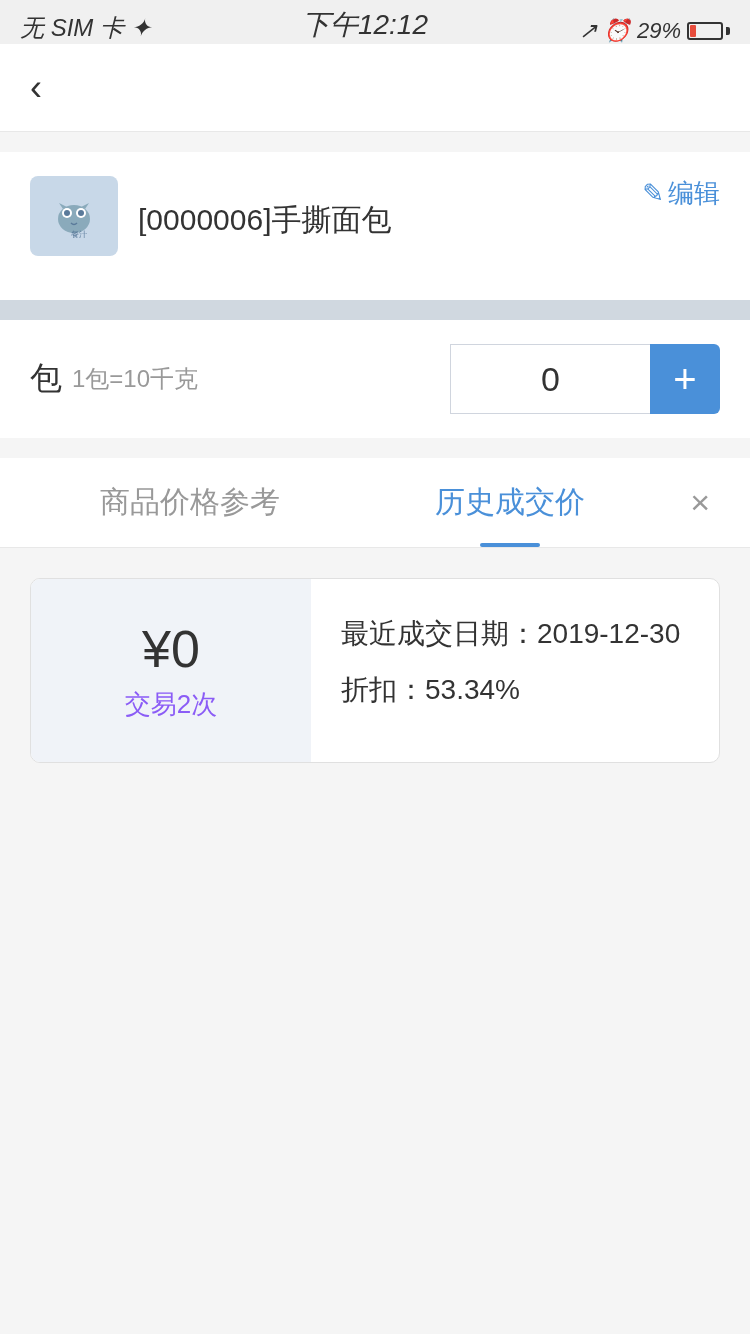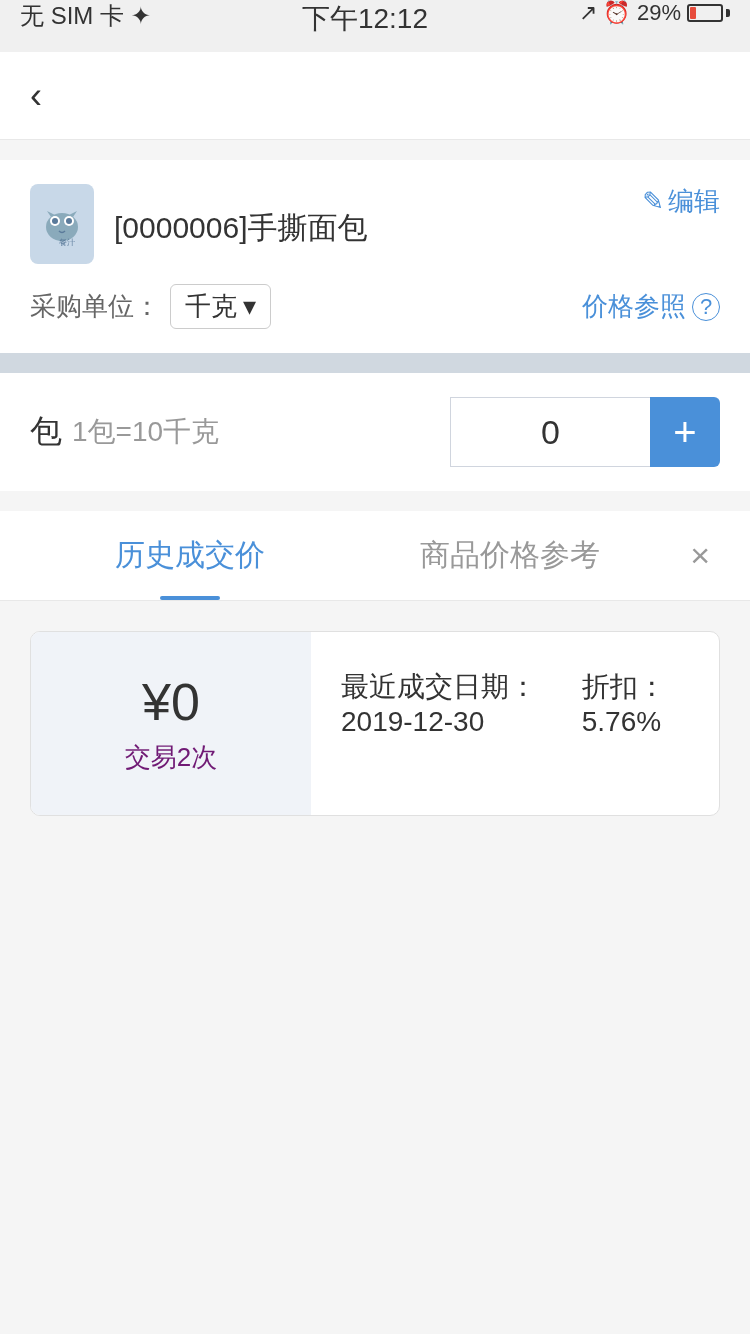--- a/index.html
+++ b/index.html
@@ -8,28 +8,29 @@
       width: 750px;
       min-height: 1334px;
       font-family: -apple-system, "PingFang SC", "Helvetica Neue", Arial, sans-serif;
       background: #f5f5f5;
       overflow-x: hidden;
     }
 
     
     .status-bar {
       width: 750px;
-      height: 52px;
+      height: 44px;
       background: #f0f0f0;
       display: flex;
-      align-items: flex-start;
+      align-items: flex-end;
       justify-content: space-between;
       padding: 0 20px;
       font-size: 24px;
       color: #333;
+      font-style: italic;
     }
     .status-left { display: flex; align-items: center; gap: 8px; }
     .status-center { font-size: 28px; font-weight: 500; }
     .status-right { display: flex; align-items: center; gap: 6px; font-size: 22px; }
     .battery {
       display: inline-flex; align-items: center; gap: 2px;
     }
     .battery-body {
       width: 36px; height: 18px; border: 2px solid #333; border-radius: 3px; position: relative;
       display: flex; align-items: center; padding: 1px;
@@ -78,21 +79,21 @@
       align-items: flex-start;
       justify-content: space-between;
       margin-bottom: 20px;
     }
     .product-left {
       display: flex;
       align-items: center;
       gap: 20px;
     }
     .product-icon {
-      width: 64px;
+      width: 88px;
       height: 80px;
       background: #c8d8e8;
       border-radius: 8px;
       display: flex;
       align-items: center;
       justify-content: center;
       font-size: 32px;
       color: #5a7a9a;
     }
     .product-name {
@@ -162,21 +163,21 @@
       display: flex;
       align-items: center;
       gap: 10px;
     }
     .qty-unit {
       font-size: 32px;
       color: #333;
       font-weight: 500;
     }
     .qty-hint {
-      font-size: 28px;
+      font-size: 24px;
       color: #999;
     }
     .qty-input-group {
       display: flex;
       align-items: center;
       gap: 0;
     }
     .qty-input {
       width: 200px;
       height: 70px;
@@ -264,28 +265,28 @@
       justify-content: center;
       padding: 40px 20px;
     }
     .price-amount {
       font-size: 52px;
       font-weight: 500;
       color: #333;
     }
     .price-times {
       font-size: 26px;
-      color: #701a75;
+      color: #8b5cf6;
       margin-top: 8px;
     }
     .price-right {
       flex: 1;
       padding: 36px 30px;
       display: flex;
-      flex-direction: row;
+      flex-direction: column;
       gap: 18px;
     }
     .price-detail-row {
       font-size: 28px;
       color: #333;
     }
   </style>
 </head>
 <body>
 
@@ -328,62 +329,49 @@
           <text x="22" y="46" font-size="8" fill="#5a7a9a">餐汁</text>
         </svg>
       </div>
       <div class="product-name">[0000006]手撕面包</div>
     </div>
     <div class="edit-link">
       <span>✎</span>
       <span>编辑</span>
     </div>
   </div>
-  <div class="product-bottom">
-    <div class="unit-label">
-      <span>采购单位：</span>
-      <div class="unit-select">
-        <span>千克</span>
-        <span>▾</span>
-      </div>
-    </div>
-    <div class="price-ref">
-      <span>价格参照</span>
-      <span style="border:1.5px solid #4a90d9; border-radius:50%; width:28px; height:28px; display:inline-flex; align-items:center; justify-content:center; font-size:22px;">?</span>
-    </div>
-  </div>
 </div>
 
 <div class="gray-bar"></div>
 
 <div class="quantity-row">
   <div class="qty-label">
     <span class="qty-unit">包</span>
     <span class="qty-hint">1包=10千克</span>
   </div>
   <div class="qty-input-group">
     <input class="qty-input" type="text" value="0" readonly="" style="">
     <div class="qty-plus">+</div>
   </div>
 </div>
 
 <div class="tabs-container">
+  <div class="tab-item">
+    <span>商品价格参考</span>
+  </div>
   <div class="tab-item active">
     <span>历史成交价</span>
-  </div>
-  <div class="tab-item">
-    <span>商品价格参考</span>
   </div>
   <div class="tabs-close">×</div>
 </div>
 
 <div class="card-area">
   <div class="price-card">
     <div class="price-left">
       <div class="price-amount">¥0</div>
       <div class="price-times">交易2次</div>
     </div>
     <div class="price-right">
       <div class="price-detail-row">最近成交日期：2019-12-30</div>
-      <div class="price-detail-row">折扣：5.76%</div>
+      <div class="price-detail-row">折扣：53.34%</div>
     </div>
   </div>
 </div>
 
 </body></html>

